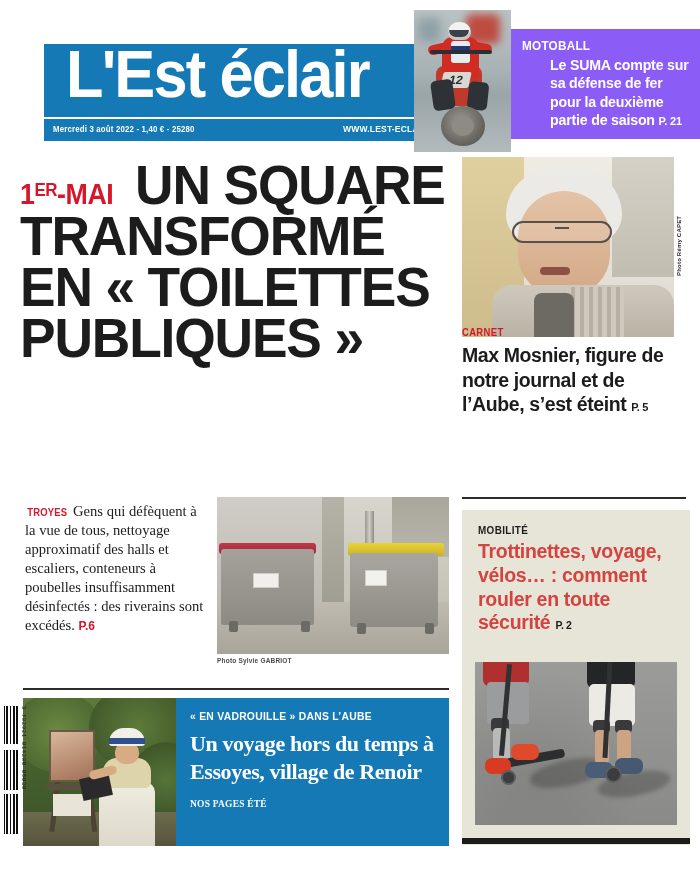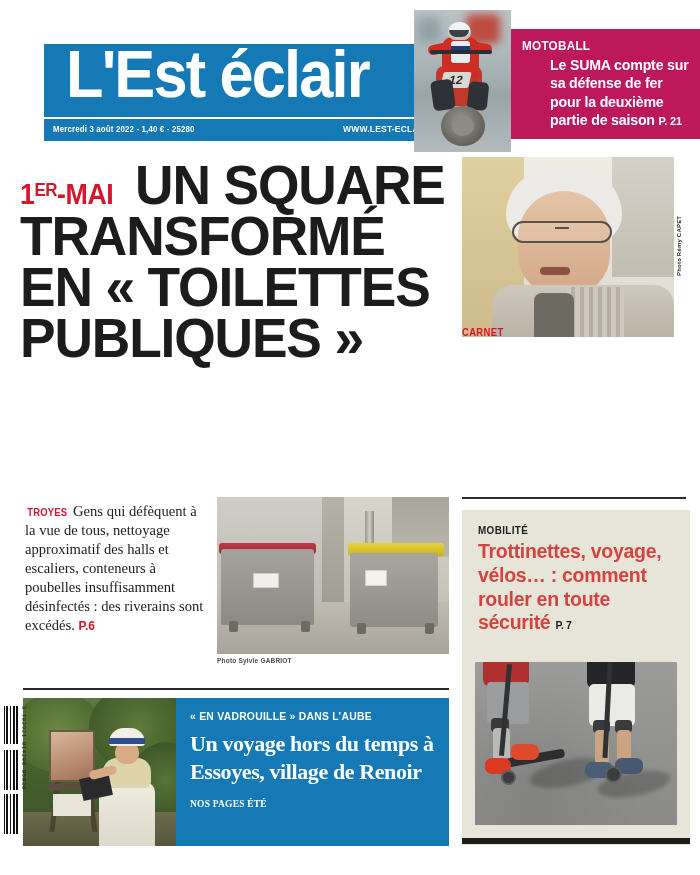--- a/index.html
+++ b/index.html
@@ -171,21 +171,21 @@
   }
   .mb-wheel-in {
     position: absolute; left: 38px; top: 106px; width: 22px; height: 20px;
     background: #8e8b83; border-radius: 50%;
   }
 
   .motoball-box {
     position: absolute;
     left: 97px; top: 19px;
     width: 189px; height: 110px;
-    background: #be185d;
+    background: #8b5cf6;
     padding: 9px 10px 0 11px;
   }
   .mb-kicker {
     font-size: 13px; font-weight: bold; color: #ffffff;
     letter-spacing: 0.3px; transform: scaleX(0.9);
     transform-origin: left center; margin-bottom: 3px;
   }
   .mb-head {
     font-size: 14.2px; font-weight: bold; color: #ffffff;
     line-height: 1.29; letter-spacing: -0.2px; margin-left: 28px;
@@ -709,28 +709,29 @@
       <div class="pt-glass-bridge"></div>
     <div class="pt-mouth"></div>
     <div class="pt-body"></div>
       <div class="pt-vest"></div>
       <div class="pt-shirt"></div>
   </div>
   <div class="portrait-credit">Photo Rémy CAPET</div>
 
   <div class="carnet">
     <div class="kicker">CARNET</div>
+    <div class="head"><span>Max Mosnier, figure de notre journal et de l’Aube, s’est éteint</span> <span class="pg">P. 5</span></div>
   </div>
 
   <div class="rule-right"></div>
 
   <div class="mobilite">
     <div class="mob-inner">
       <div class="mob-kicker">MOBILITÉ</div>
-      <div class="mob-head"><span>Trottinettes, voyage, vélos… : comment rouler en toute sécurité</span> <span class="mob-pg">P. 7</span></div>
+      <div class="mob-head"><span>Trottinettes, voyage, vélos… : comment rouler en toute sécurité</span> <span class="mob-pg">P. 2</span></div>
     </div>
     <div class="scooters">
       <div class="sc-ground"></div>
       <div class="sc-shadow1"></div>
         <div class="sc-shadow2"></div>
       <div class="sc-top1"></div>
         <div class="sc-short1"></div>
       <div class="sc-knee1"></div>
         <div class="sc-leg1"></div>
       <div class="sc-stem1"></div>

